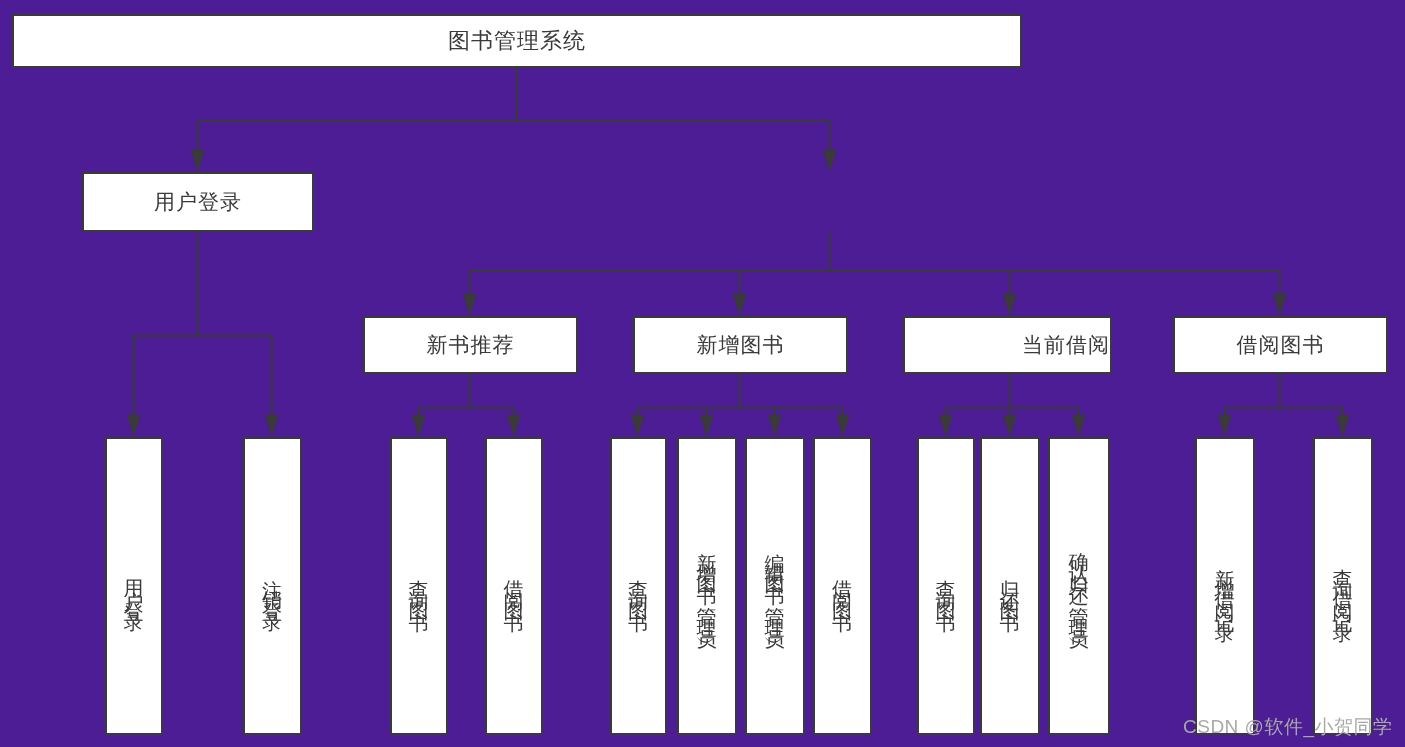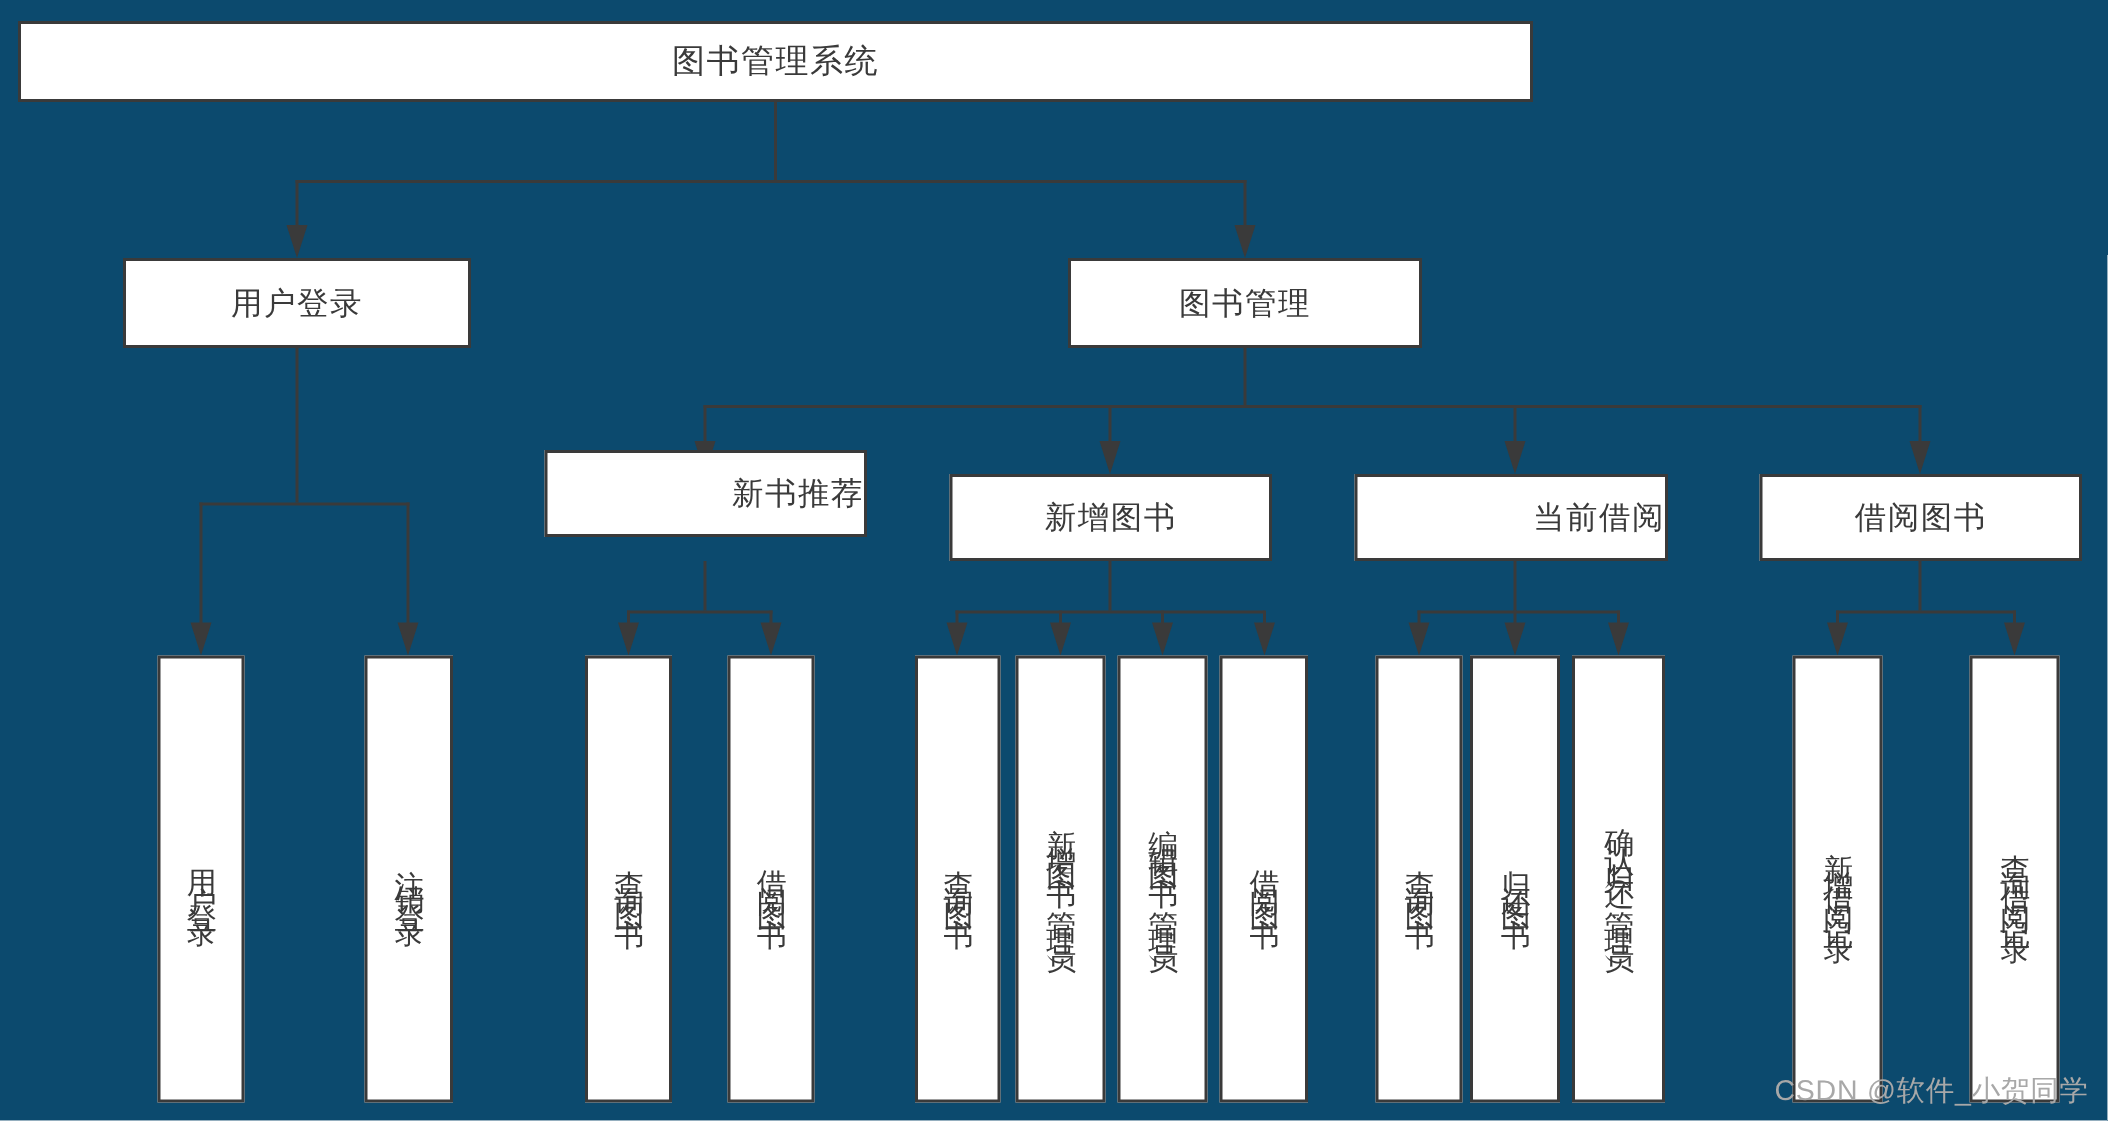--- a/index.html
+++ b/index.html
@@ -1,20 +1,20 @@
 <!DOCTYPE html>
 <html><head>
 <meta charset="utf-8">
 <style>
   html, body { margin:0; padding:0; background:#ffffff; }
   .canvas {
     position: relative;
     width: 1405px;
     height: 747px;
-    background: #0c4a6e;
+    background: #4c1d95;
     font-family: "Liberation Sans", "DejaVu Sans", sans-serif;
     overflow: hidden;
   }
   .box {
     position: absolute;
     background: #ffffff;
     border: 2.5px solid #3a3a3a;
     box-sizing: border-box;
     display: flex;
     align-items: center;
@@ -65,43 +65,40 @@
   <div class="vline" style="left:516px; top:68px; height:52px;"></div>
   <div class="hline" style="left:197px; top:120px; width:634px;"></div>
   <div class="vline" style="left:197px; top:120px; height:32px;"></div>
   <div class="arrow" style="left:191px; top:150px;"></div>
   <div class="vline" style="left:829px; top:120px; height:32px;"></div>
   <div class="arrow" style="left:823px; top:150px;"></div>
 
   <div class="box l2" style="left:82px; top:172px; width:232px; height:60px;">
     <span>用户登录</span>
   </div>
-  <div class="box l2" style="left:712px; top:172px; width:236px; height:60px;">
-    <span>图书管理</span>
-  </div>
 
   <div class="vline" style="left:197px; top:232px; height:103px;"></div>
   <div class="hline" style="left:133px; top:335px; width:140px;"></div>
   <div class="vline" style="left:133px; top:335px; height:82px;"></div>
   <div class="arrow" style="left:127px; top:415px;"></div>
   <div class="vline" style="left:271px; top:335px; height:82px;"></div>
   <div class="arrow" style="left:265px; top:415px;"></div>
 
   <div class="vline" style="left:829px; top:232px; height:38px;"></div>
   <div class="hline" style="left:469px; top:270px; width:812px;"></div>
   <div class="vline" style="left:469px; top:270px; height:26px;"></div>
   <div class="arrow" style="left:463px; top:294px;"></div>
   <div class="vline" style="left:739px; top:270px; height:26px;"></div>
   <div class="arrow" style="left:733px; top:294px;"></div>
   <div class="vline" style="left:1009px; top:270px; height:26px;"></div>
   <div class="arrow" style="left:1003px; top:294px;"></div>
   <div class="vline" style="left:1279px; top:270px; height:26px;"></div>
   <div class="arrow" style="left:1273px; top:294px;"></div>
 
-  <div class="box l3" style="left:363px; top:300px; width:215px; height:58px;justify-content:flex-end;">
+  <div class="box l3" style="left:363px; top:316px; width:215px; height:58px;">
     <span>新书推荐</span>
   </div>
   <div class="box l3" style="left:633px; top:316px; width:215px; height:58px;">
     <span>新增图书</span>
   </div>
   <div class="box l3" style="left:903px; top:316px; width:209px; height:58px;justify-content:flex-end;">
     <span>当前借阅</span>
   </div>
   <div class="box l3" style="left:1173px; top:316px; width:215px; height:58px;">
     <span>借阅图书</span>

